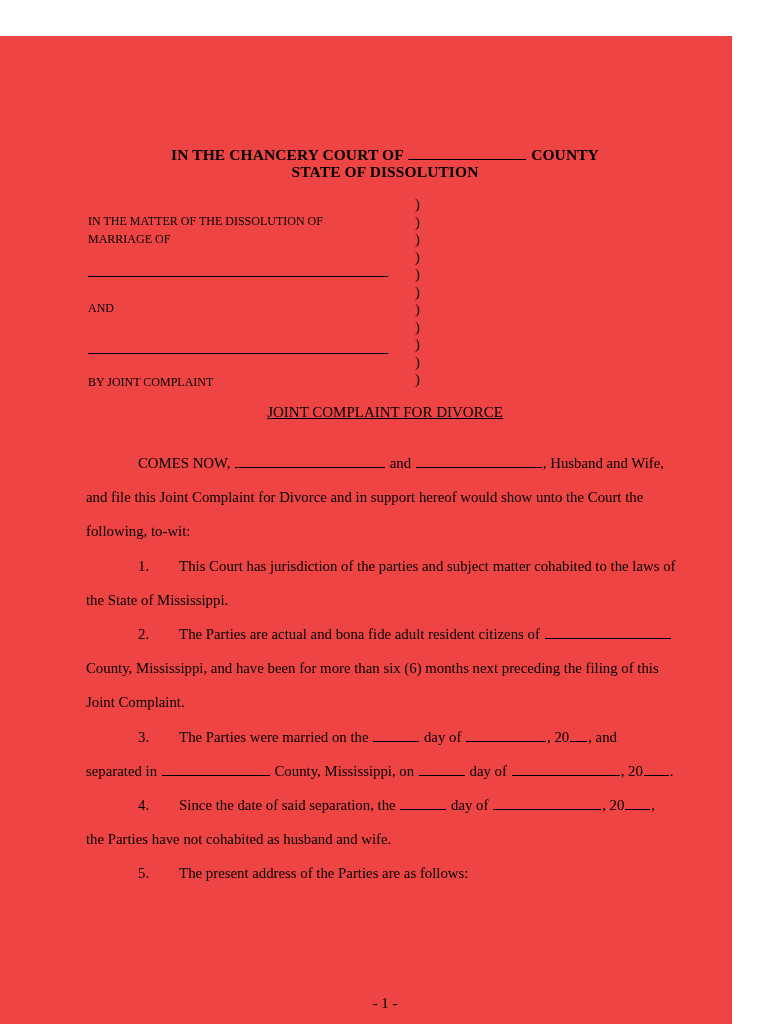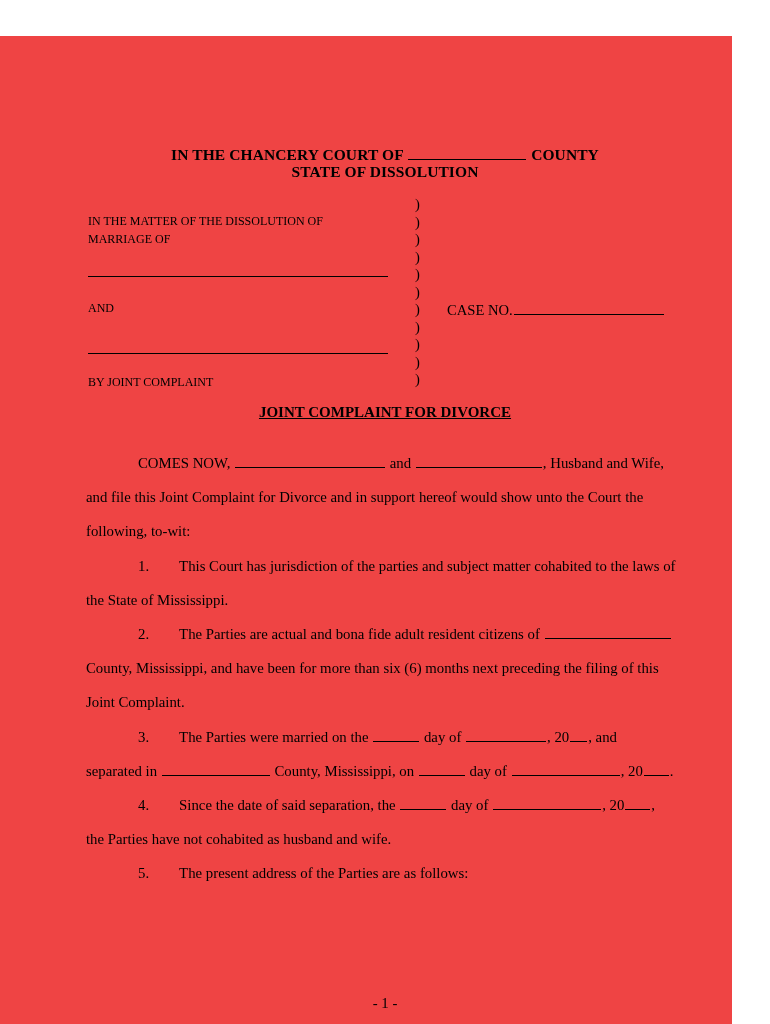--- a/index.html
+++ b/index.html
@@ -100,21 +100,21 @@
     white-space: nowrap;
   }
 
   
   .doc-title {
     position: absolute;
     left: 0;
     top: 367px;
     width: 770px;
     text-align: center;
-    font-weight: bold;
+    font-weight: normal;
     font-size: 15px;
     line-height: 18px;
   }
   .doc-title span {
     text-decoration: underline;
   }
 
   
   .body-text {
     position: absolute;
@@ -205,23 +205,20 @@
       <span class="paren">)</span>
       <span class="paren">)</span>
       <span class="paren">)</span>
       <span class="paren">)</span>
       <span class="paren">)</span>
       <span class="paren">)</span>
       <span class="paren">)</span>
       <span class="paren">)</span>
     </div>
 
-    <div class="case-no">
-      <span>CASE NO.</span><span class="blank b-xxl"></span>
-    </div>
 
   </div>
 
   <div class="doc-title">
     <span>JOINT COMPLAINT FOR DIVORCE</span>
   </div>
 
   <div class="body-text">
 
     <p class="para"><span class="indent"></span><span>COMES NOW, </span><span class="blank b-xxl"></span><span> and </span><span class="blank b-xl"></span><span>, Husband and Wife, and file this Joint Complaint for Divorce and in support hereof would show unto the Court the following, to-wit:</span></p>

